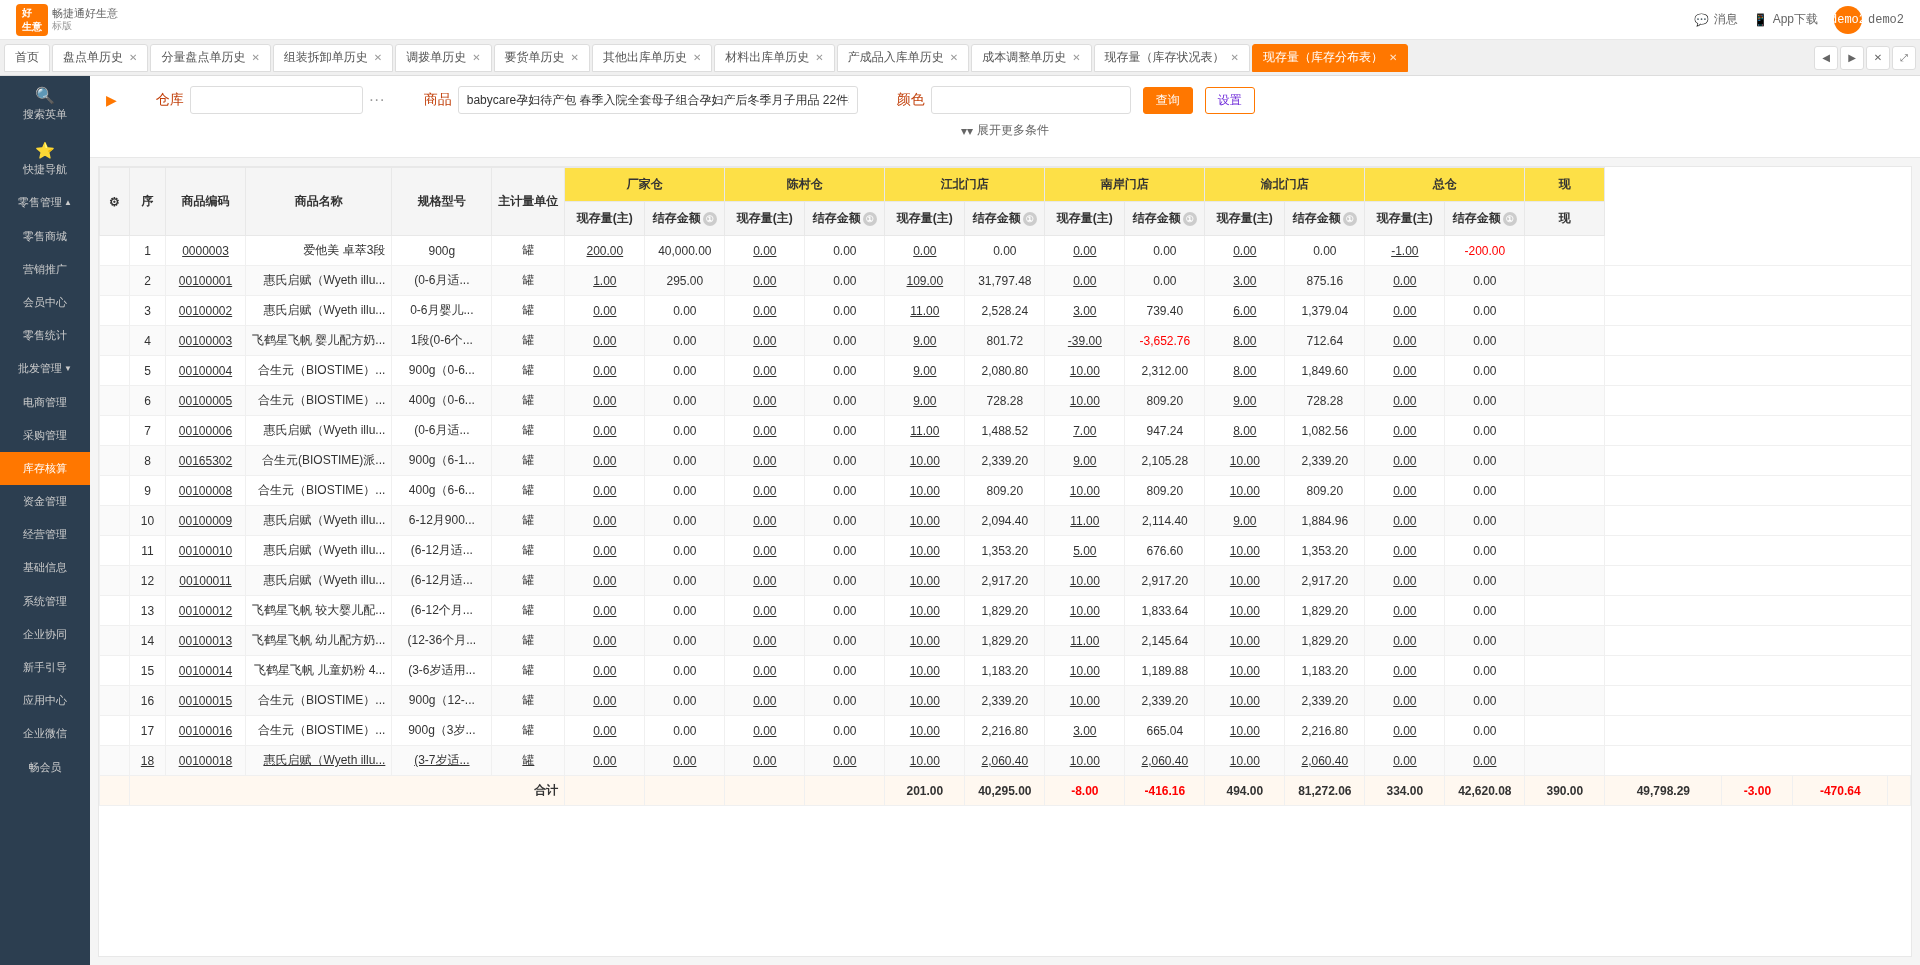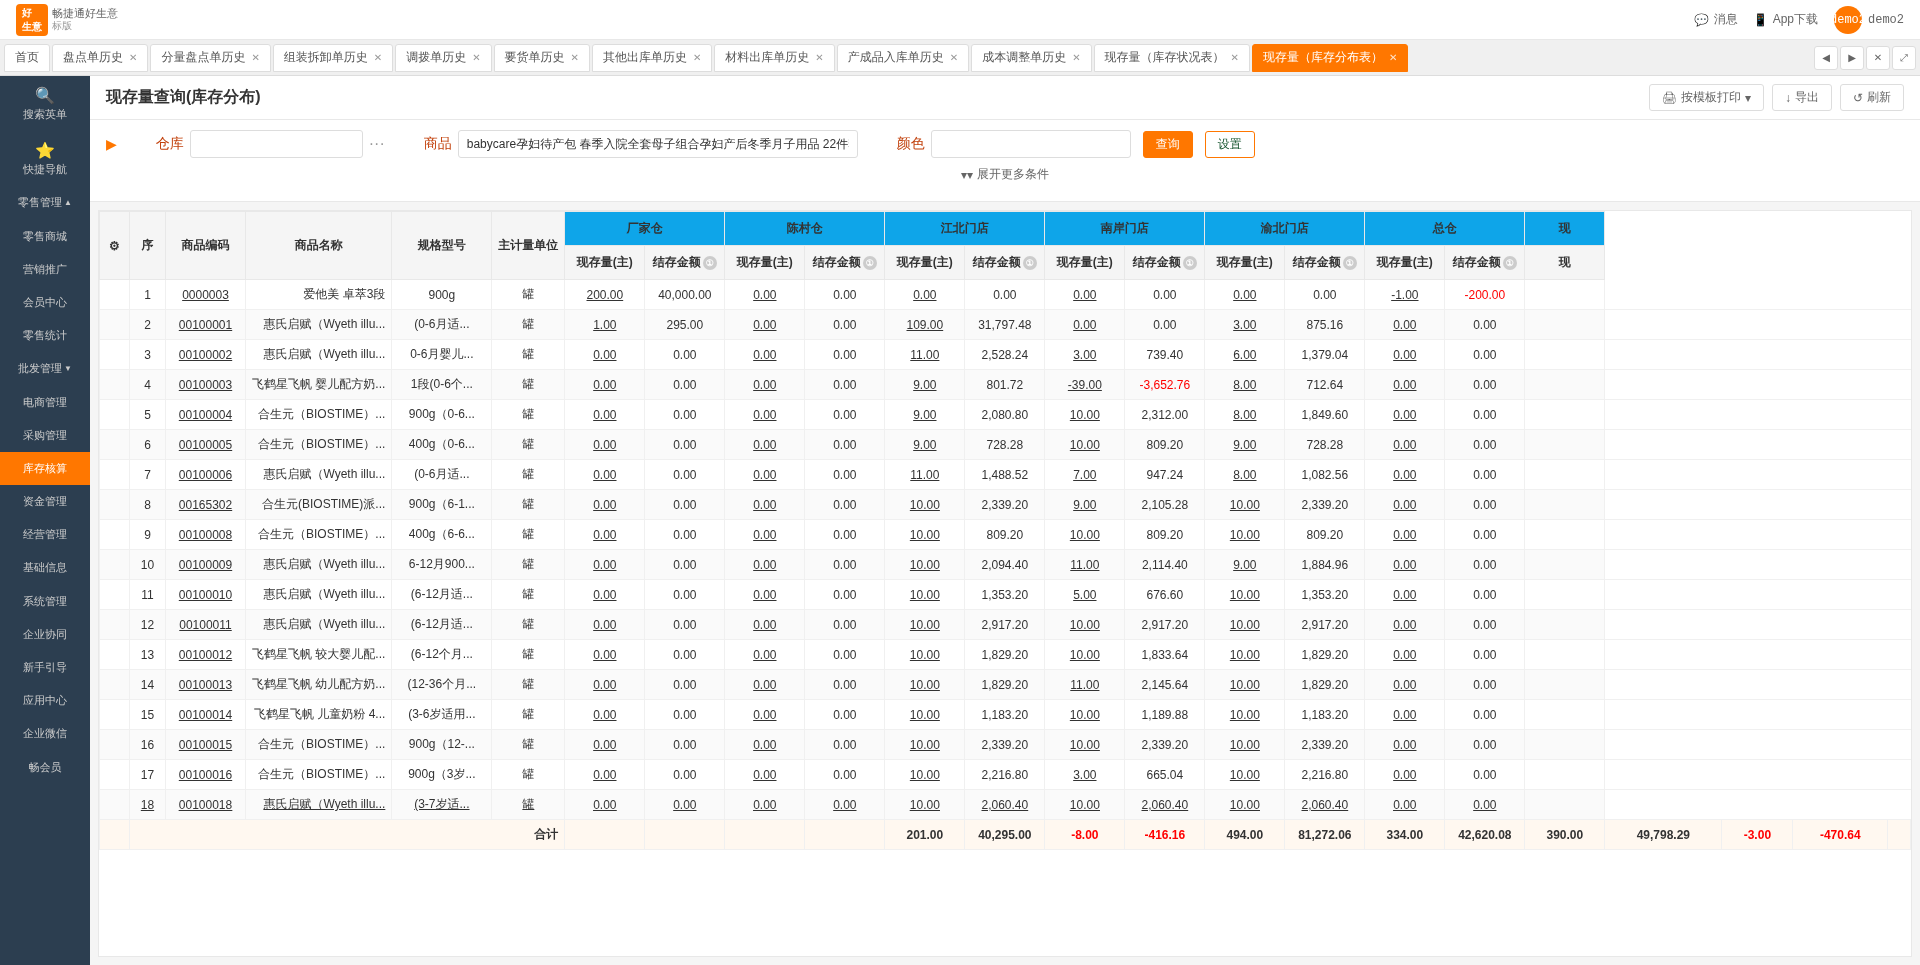--- a/index.html
+++ b/index.html
@@ -37,39 +37,39 @@
     
     .main { flex: 1; overflow: hidden; display: flex; flex-direction: column; background: #f5f5f5; }
 
     
     .page-header { background: #fff; padding: 8px 16px; display: flex; align-items: center; justify-content: space-between; border-bottom: 1px solid #e8e8e8; }
     .page-title { font-size: 16px; font-weight: bold; color: #333; }
     .header-actions { display: flex; align-items: center; gap: 8px; }
     .btn { padding: 4px 12px; border-radius: 3px; cursor: pointer; font-size: 12px; display: flex; align-items: center; gap: 4px; border: 1px solid; }
     .btn-default { background: #fff; border-color: #ddd; color: #666; }
     .btn-primary { background: #ff7700; border-color: #ff7700; color: #fff; }
-    .btn-outline { background: #fff; border-color: #ff7700; color: #14532d; text-align: center; }
+    .btn-outline { background: #fff; border-color: #ff7700; color: #6d28d9; text-align: center; }
 
     
     .filter-area { background: #fff; padding: 10px 16px; border-bottom: 1px solid #e8e8e8; }
     .filter-row { display: flex; align-items: center; gap: 12px; flex-wrap: wrap; }
     .filter-item { display: flex; align-items: center; gap: 6px; }
     .filter-label { color: #c2410c; font-size: 14px; white-space: nowrap; margin-left: 27px; }
     .filter-input { height: 28px; border: 1px solid #ddd; border-radius: 3px; padding: 0 8px; font-size: 12px; color: #333; min-width: 80px; }
     .filter-input-long { min-width: 400px; }
     .filter-input-color { min-width: 200px; }
     .orange-arrow { color: #ff7700; font-size: 14px; cursor: pointer; }
     .filter-dots { color: #999; font-size: 16px; cursor: pointer; }
 
     
     .table-area { flex: 1; overflow: auto; padding: 0; background: #fff; margin: 8px; border: 1px solid #e8e8e8; }
     table { width: 100%; border-collapse: collapse; font-size: 12px; }
     thead tr { background: #f5f5f5; }
     thead th { padding: 8px 6px; border: 1px solid #e8e8e8; text-align: center; font-weight: bold; color: #333; white-space: nowrap; font-size: 12px; }
-    thead th.group-header { background: #0ea5e9; font-weight: bold; }
+    thead th.group-header { background: #fde047; font-weight: bold; }
     tbody tr { border-bottom: 1px solid #f0f0f0; }
     tbody td { padding: 6px 6px; border: 1px solid #f0f0f0; text-align: center; color: #333; white-space: nowrap; font-size: 12px; }
     tbody td.text-left { text-align: right; }
     .negative { color: #f00; }
     .underline-val { text-decoration: underline; color: #333; cursor: pointer; }
     .col-settings { width: 30px; }
     .col-num { width: 36px; }
     .col-code { width: 80px; }
     .col-name { width: 140px; }
     .col-spec { width: 100px; }
@@ -234,38 +234,20 @@
     <div class="sidebar-item">
       <span class="si-label">企业微信</span>
     </div>
     <div class="sidebar-item">
       <span class="si-label">畅会员</span>
     </div>
   </div>
 
   <div class="main">
 
-    <div class="page-header">
-      <div class="page-title">现存量查询(库存分布)</div>
-      <div class="header-actions">
-        <button class="btn btn-default">
-          <span>🖨</span>
-          <span>按模板打印</span>
-          <span>▾</span>
-        </button>
-        <button class="btn btn-default">
-          <span>↓</span>
-          <span>导出</span>
-        </button>
-        <button class="btn btn-default">
-          <span>↺</span>
-          <span>刷新</span>
-        </button>
-      </div>
-    </div>
 
     <div class="filter-area">
       <div class="filter-row">
         <span class="orange-arrow">▶</span>
         <div class="filter-item">
           <span class="filter-label">仓库</span>
           <input class="filter-input" type="text" value="" style="">
           <span class="filter-dots">···</span>
         </div>
         <div class="filter-item">

